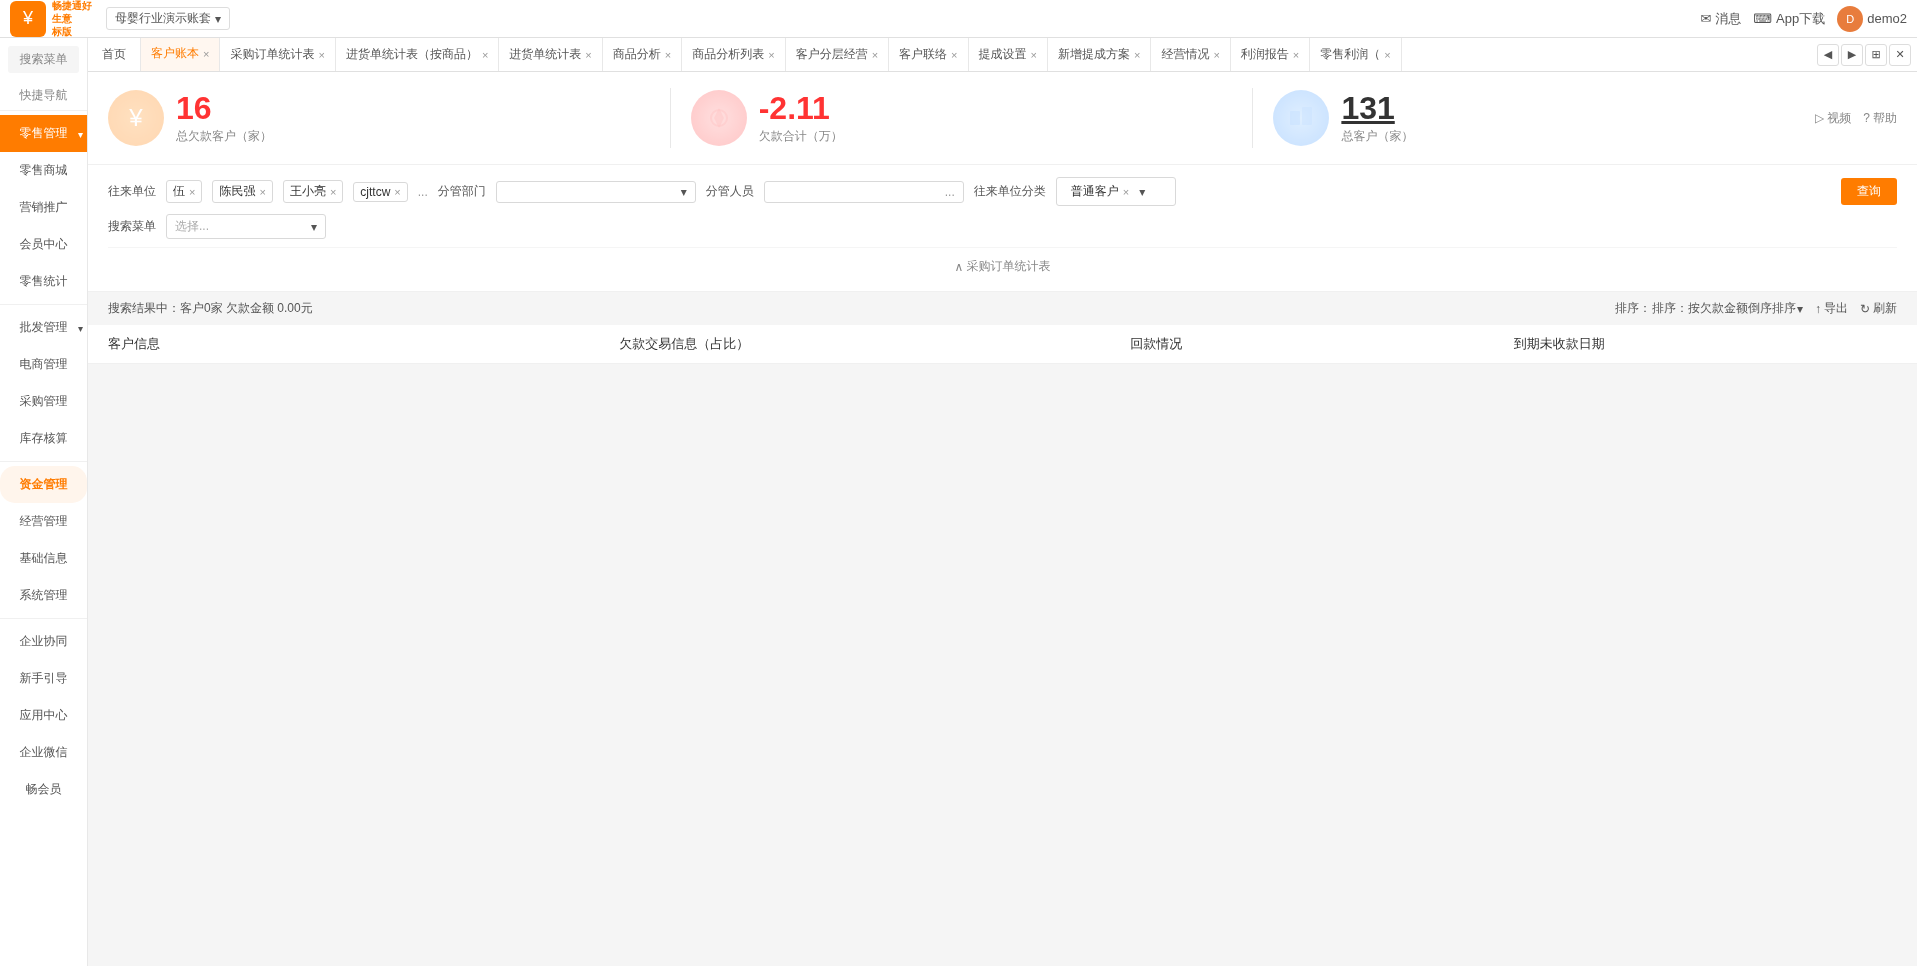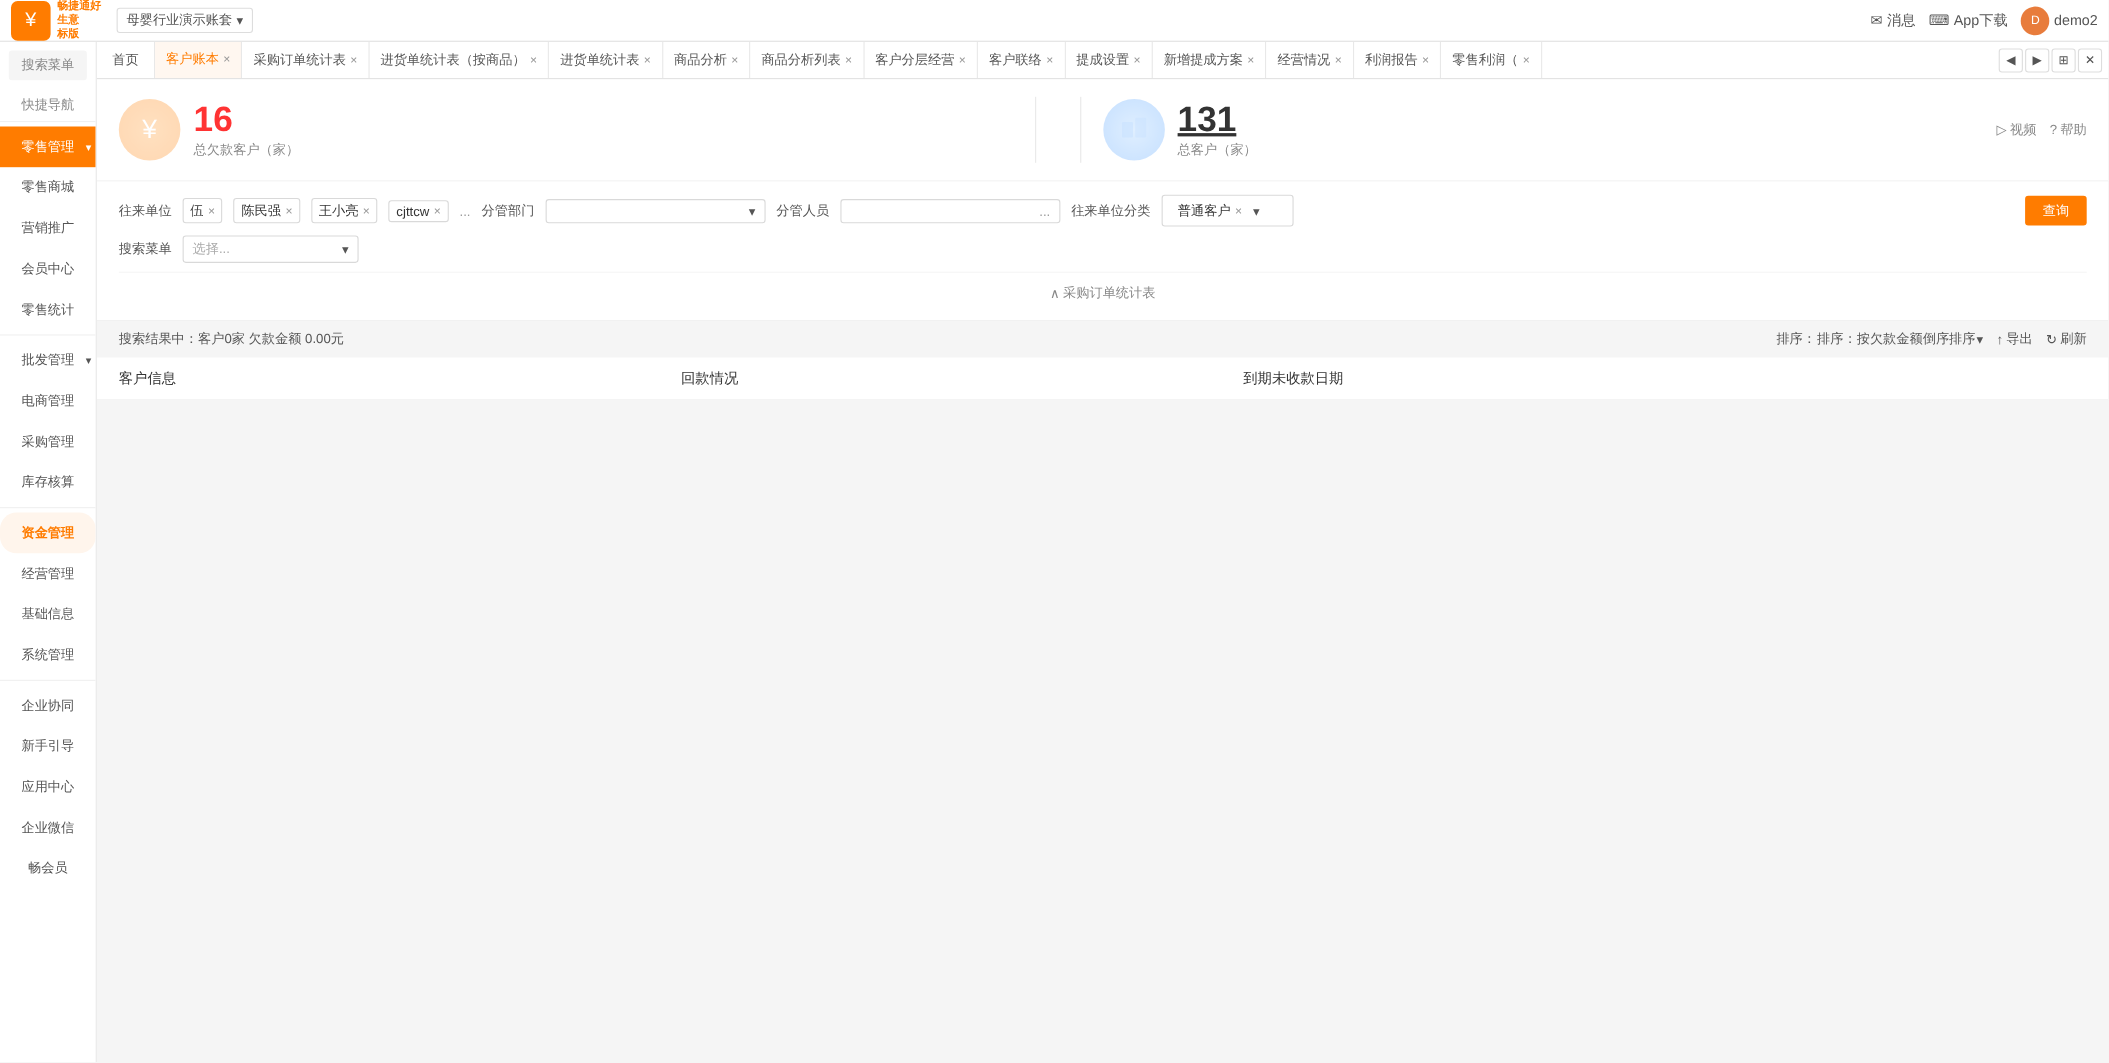--- a/index.html
+++ b/index.html
@@ -236,20 +236,32 @@
               <span style="font-size:24px;color:#fff;">¥</span>
             </div>
             <div class="stat-info">
               <div class="stat-number">16</div>
               <div class="stat-label">总欠款客户（家）</div>
             </div>
           </div>
 
           <div class="stat-divider"></div>
 
+          <div class="stat-block">
+            <div class="stat-icon-circle pink">
+              <svg width="30" height="30" viewBox="0 0 30 30">
+                <path d="M15 5 L20 15 L15 25 L10 15 Z" fill="#ff4444" opacity="0.5"></path>
+                <circle cx="15" cy="15" r="8" fill="none" stroke="#ff4444" stroke-width="2" opacity="0.5"></circle>
+              </svg>
+            </div>
+            <div class="stat-info">
+              <div class="stat-number">-2.11</div>
+              <div class="stat-label">欠款合计（万）</div>
+            </div>
+          </div>
 
           <div class="stat-divider"></div>
 
           <div class="stat-block">
             <div class="stat-icon-circle blue">
               <svg width="30" height="30" viewBox="0 0 30 30">
                 <rect x="4" y="8" width="10" height="14" rx="1" fill="#4499ff" opacity="0.5"></rect>
                 <rect x="16" y="4" width="10" height="18" rx="1" fill="#4499ff" opacity="0.4"></rect>
               </svg>
             </div>
@@ -348,20 +360,21 @@
             <div class="action-btn">
               <span>↻</span>
               <span>刷新</span>
             </div>
           </div>
         </div>
 
         <div class="table-container">
           <div class="table-header">
             <div>客户信息</div>
+            <div>欠款交易信息（占比）</div>
             <div>回款情况</div>
             <div>到期未收款日期</div>
           </div>
 
         </div>
 
       </div>
     </div>
   </div>
 </div>

